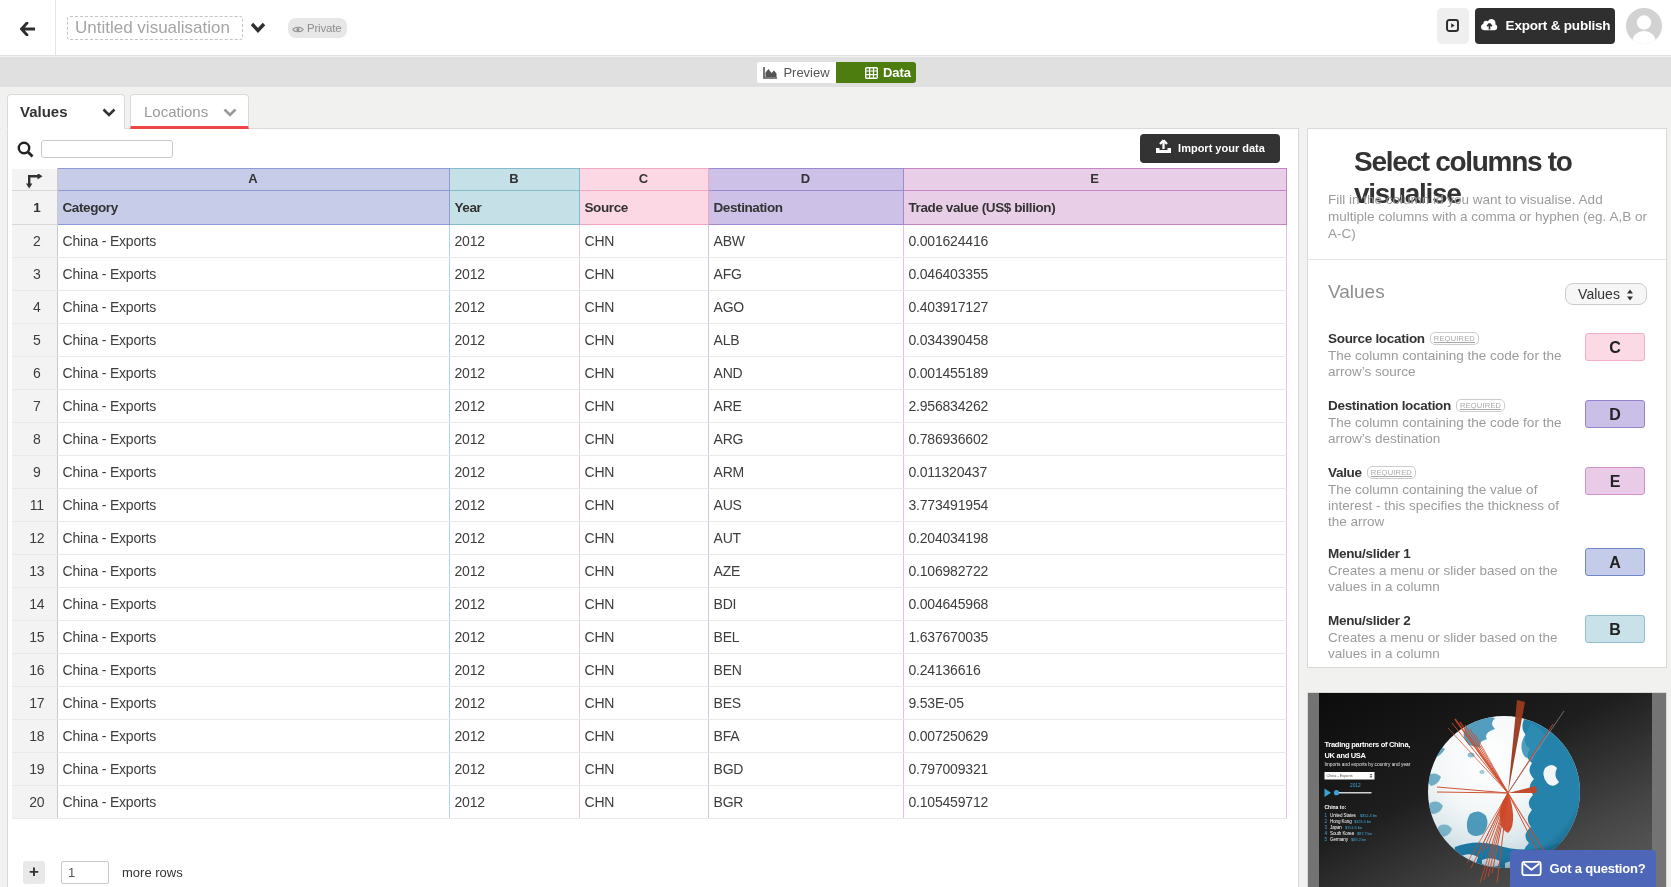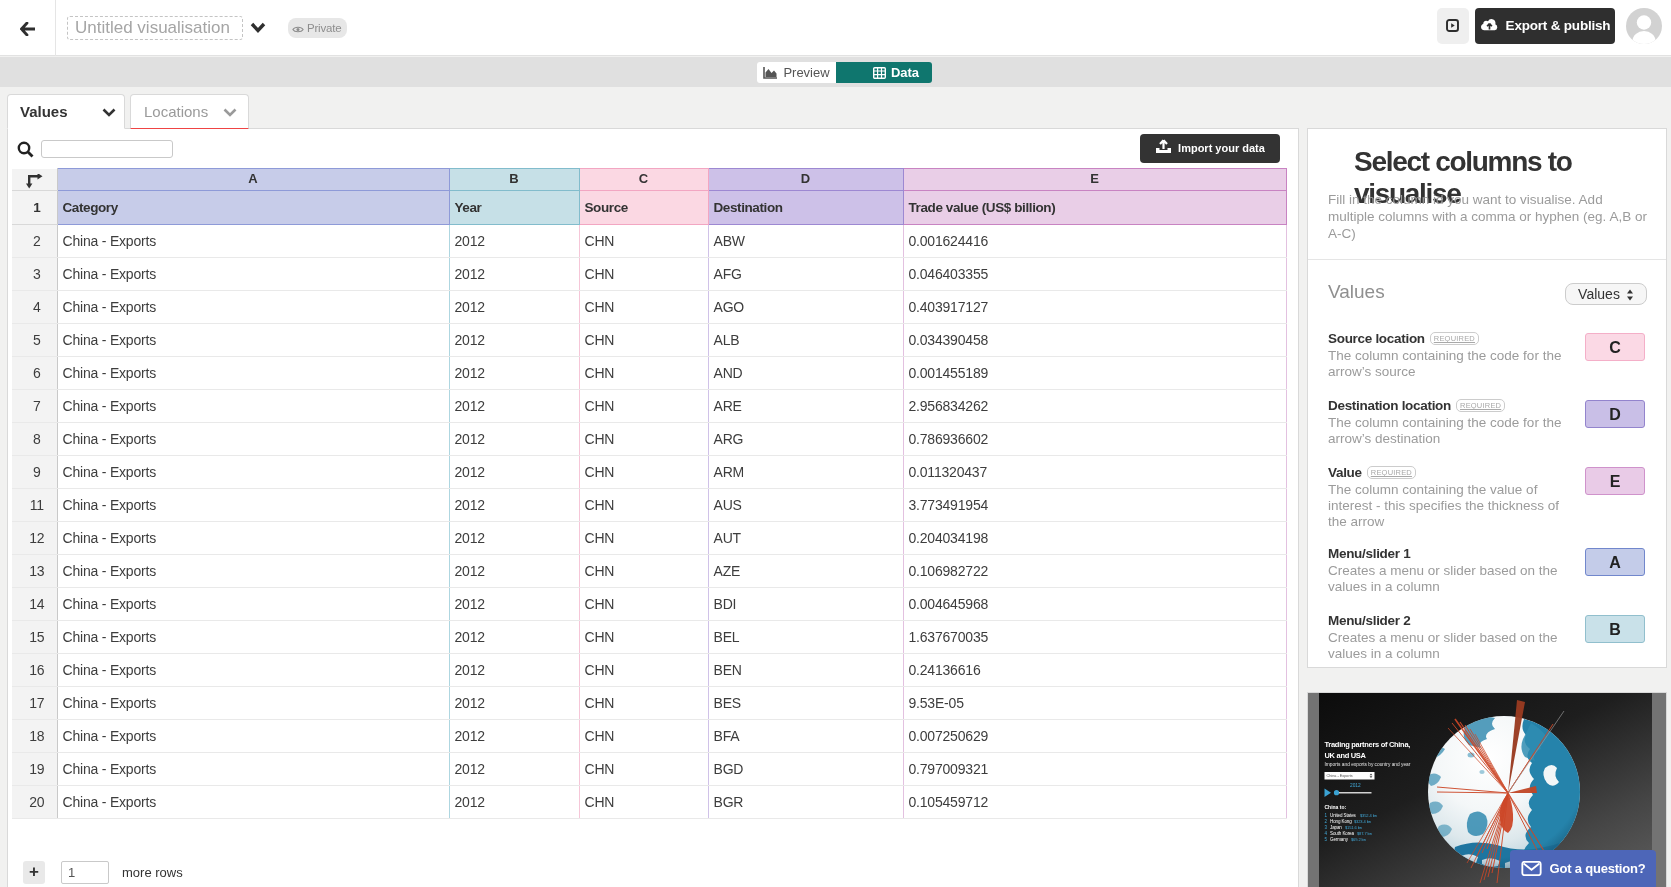--- a/index.html
+++ b/index.html
@@ -17,27 +17,27 @@
 #sqbtn { position:absolute; left:1437px; top:8px; width:32px; height:36px; background:#efefef; border-radius:5px; }
 #sqbtn svg { position:absolute; left:9px; top:11px; }
 #exportbtn { position:absolute; left:1475px; top:8px; width:140px; height:36px; background:#2f2f2f; border-radius:4px; color:#fff; font-size:13.5px; letter-spacing:-0.2px; font-weight:bold; text-align:center; line-height:36px; white-space:nowrap; }
 #exportbtn svg { vertical-align:-3px; margin-right:7px; }
 #avatar { position:absolute; left:1626px; top:8px; width:36px; height:36px; }
 
 
 #strip { position:absolute; left:0; top:57px; width:1671px; height:30px; background:#e0e0e0; }
 .ptab { position:absolute; top:5px; height:21px; font-size:13px; line-height:21px; text-align:center; white-space:nowrap; }
 #ptab-preview { left:757px; width:79px; background:#fff; color:#555; border-radius:3px 0 0 3px; }
-#ptab-data { left:836px; width:96px; background:#0f766e; color:#fff; font-weight:bold; border-radius:0 3px 3px 0;padding-left:24px; }
+#ptab-data { left:836px; width:80px; background:#4d7c0f; color:#fff; font-weight:bold; border-radius:0 3px 3px 0;padding-left:24px; }
 .ptab svg { vertical-align:-2px; margin-right:5px; }
 
 
 .ltab { position:absolute; top:94px; height:35px; background:#fff; border:1px solid #d9d9d9; border-radius:4px 4px 0 0; font-size:15px; line-height:33px; z-index:3; }
 #ltab-values { left:7px; width:118px; border-bottom:1px solid #fff; color:#333; font-weight:bold; padding-left:12px; }
-#ltab-locations { left:130px; width:119px; color:#9a9a9a; padding-left:13px; border-bottom:1px solid #ef4444; }
+#ltab-locations { left:130px; width:119px; color:#9a9a9a; padding-left:13px; border-bottom:3px solid #ef4444; }
 .ltab svg { position:absolute; top:13px; }
 
 
 #leftcard { position:absolute; left:7px; top:128px; width:1292px; height:760px; background:#fff; border:1px solid #d9d9d9; }
 #searchicon { position:absolute; left:9px; top:12px; }
 #searchbox { position:absolute; left:33px; top:11px; width:132px; height:18px; border:1px solid #c9c9c9; border-radius:3px; background:#fff; }
 #importbtn { position:absolute; left:1132px; top:5px; width:140px; height:29px; background:#333; border-radius:4px; color:#fff; font-size:11px; font-weight:bold; text-align:center; line-height:29px; white-space:nowrap; }
 #importbtn svg { vertical-align:-3px; margin-right:6px; }
 
 

